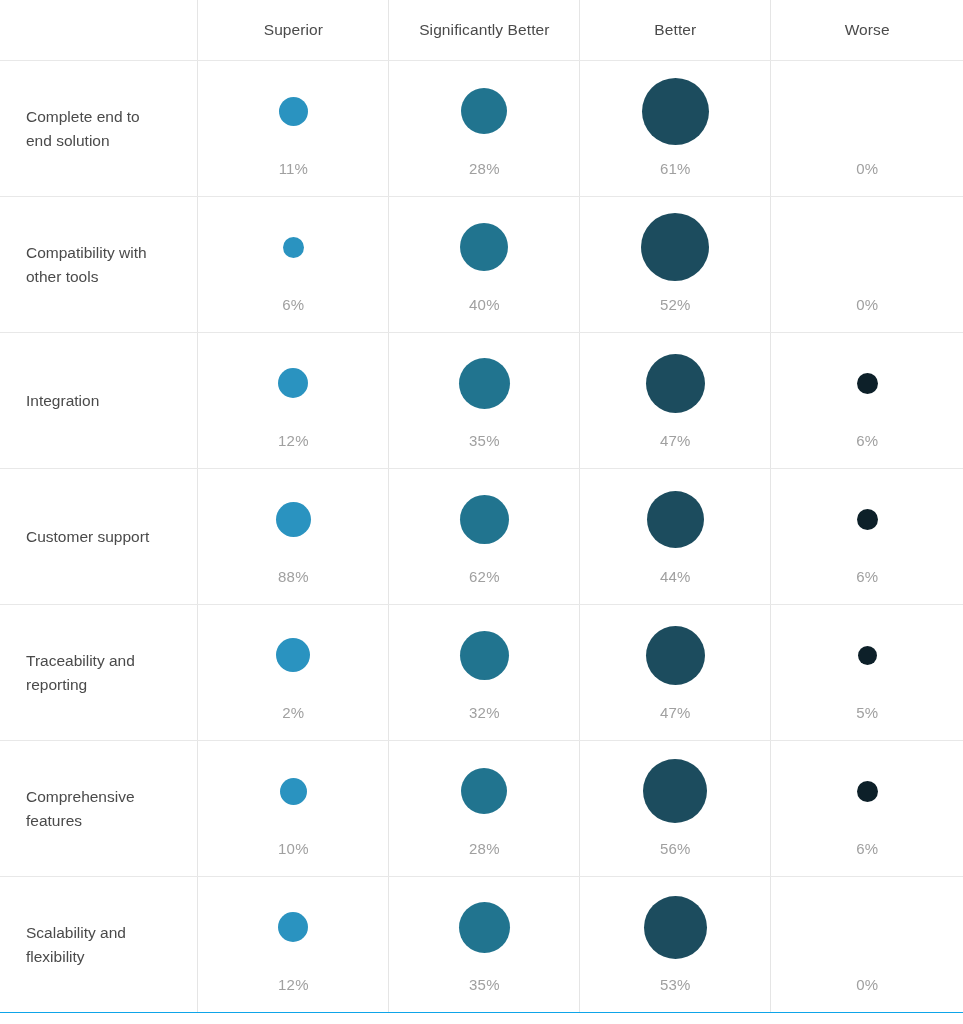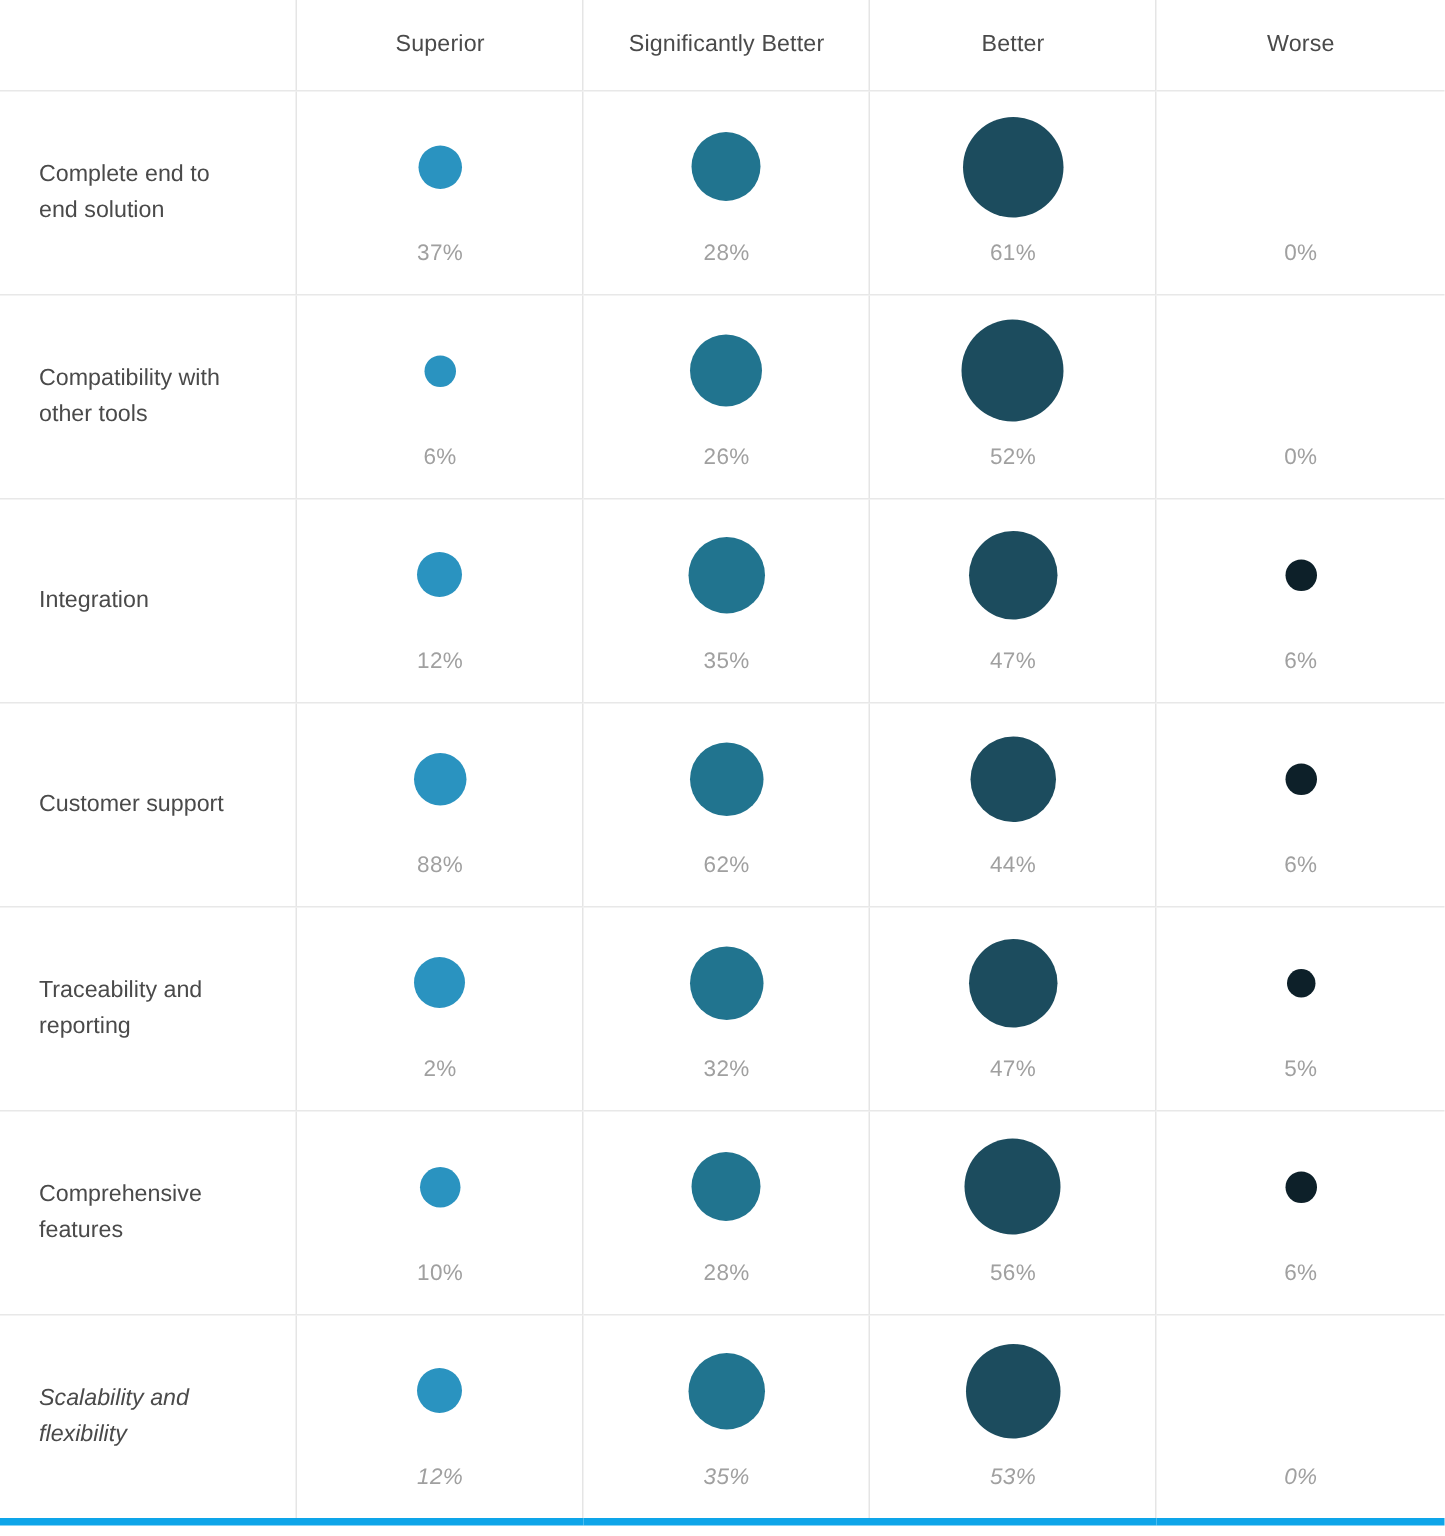--- a/index.html
+++ b/index.html
@@ -63,22 +63,21 @@
   
   .body-row td {
     height: 135px;
     padding: 0;
     margin: 0;
     vertical-align: top;
     border-bottom: 1px solid #e8e8e8;
     position: relative;
   }
   .body-row:last-child td {
-    border-bottom: 5px solid #0ea5e9;
-    font-style: italic;
+    border-bottom: 1px solid #0ea5e9;
   }
   .body-row td.cell-data {
     border-left: 1px solid #e5e5e5;
   }
 
   .row-label {
     display: block;
     padding: 0 14px 0 14px;
     font-size: 15.5px;
     color: #4a4a4a;
@@ -152,21 +151,21 @@
         <tr class="body-row">
           <td class="cell-label">
             <span class="row-label">Complete end to
 end solution</span>
           </td>
           <td class="cell-data">
             <div class="cell-inner">
               <div class="bubble-zone">
                 <span class="bubble" style="width: 29px; height: 29px; background: rgb(42, 147, 192);"></span>
               </div>
-              <span class="cell-value">37%</span>
+              <span class="cell-value">11%</span>
             </div>
           </td>
           <td class="cell-data">
             <div class="cell-inner">
               <div class="bubble-zone">
                 <span class="bubble" style="width: 46px; height: 46px; background: rgb(33, 116, 143);"></span>
               </div>
               <span class="cell-value">28%</span>
             </div>
           </td>
@@ -196,21 +195,21 @@
                 <span class="bubble" style="width: 21px; height: 21px; background: rgb(42, 147, 192);"></span>
               </div>
               <span class="cell-value">6%</span>
             </div>
           </td>
           <td class="cell-data">
             <div class="cell-inner">
               <div class="bubble-zone">
                 <span class="bubble" style="width: 48px; height: 48px; background: rgb(33, 116, 143);"></span>
               </div>
-              <span class="cell-value">26%</span>
+              <span class="cell-value">40%</span>
             </div>
           </td>
           <td class="cell-data">
             <div class="cell-inner">
               <div class="bubble-zone">
                 <span class="bubble" style="width: 68px; height: 68px; background: rgb(28, 76, 94);"></span>
               </div>
               <span class="cell-value">52%</span>
             </div>
           </td>

